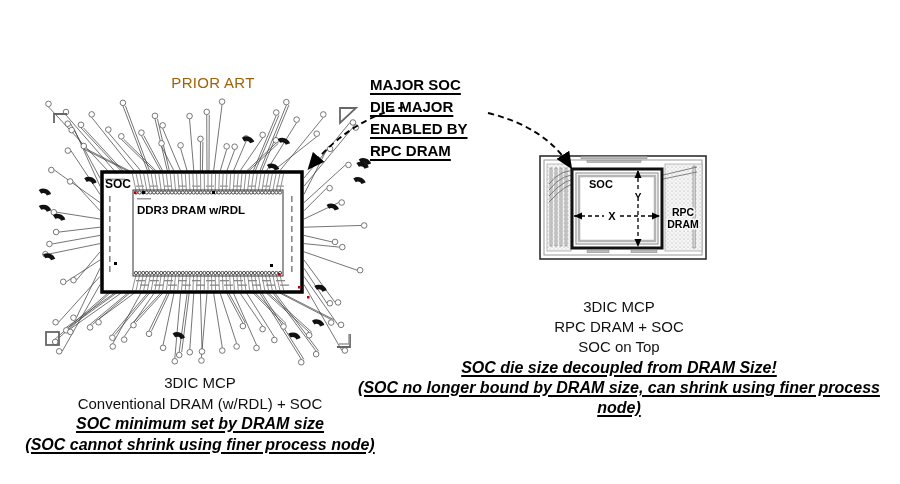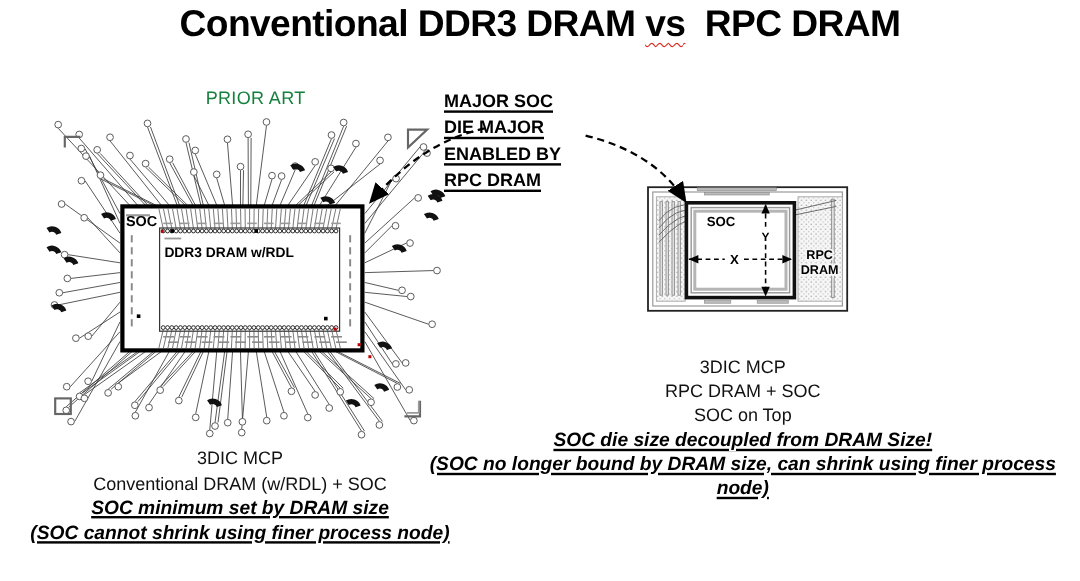--- a/index.html
+++ b/index.html
@@ -1,42 +1,41 @@
 <!DOCTYPE html>
 <html><head>
 <meta charset="utf-8">
 <style>
   html,body{margin:0;padding:0;background:#ffffff;}
   .stage{position:relative;width:900px;height:484px;background:#ffffff;overflow:hidden;
          font-family:"Liberation Sans",sans-serif;color:#000;}
   .title{position:absolute;left:0;top:2px;width:900px;text-align:center;margin:0;
          font-size:31px;font-weight:bold;letter-spacing:-0.5px;white-space:pre;}
   .title .vs{text-decoration:underline wavy #d93025;text-decoration-thickness:1px;text-underline-offset:5px;}
-  .panel-label{position:absolute;font-size:15px;letter-spacing:.3px;color:#15803d;text-align:center;}
+  .panel-label{position:absolute;font-size:15px;letter-spacing:.3px;color:#a16207;text-align:center;}
   #lbl-prior{left:88px;top:74px;width:250px;}
   #lbl-thiswork{left:542px;top:134px;width:160px;font-size:14.5px;margin-top:44px;}
   .note{position:absolute;left:370px;top:74px;width:134px;text-align:left;
         font-size:15px;font-weight:bold;line-height:22px;}
   .note div{text-decoration:underline;text-decoration-thickness:1.5px;text-underline-offset:3px;}
   .caption{position:absolute;text-align:center;font-size:15px;line-height:20.5px;color:#111;}
   #cap-left{left:18px;top:373px;width:364px;}
   #cap-right{left:336px;top:297px;width:566px;line-height:20.2px;}
   .caption .em{font-size:16px;font-weight:bold;font-style:italic;color:#000;
                text-decoration:underline;text-decoration-thickness:1.5px;text-underline-offset:2px;}
   svg{position:absolute;}
   svg text{font-family:"Liberation Sans",sans-serif;fill:#000;}
   .chiplabel{font-weight:bold;}
   #overlay{left:0;top:0;pointer-events:none;}
 </style>
 </head>
 <body>
 
 <div class="stage">
 
-  <h1 class="title"><span>Conventional DDR3 DRAM </span><span class="vs">vs</span><span>  RPC DRAM</span></h1>
 
   <div class="panel-label" id="lbl-prior">PRIOR ART</div>
 
   <div class="note">
     <div>MAJOR SOC</div>
     <div>DIE MAJOR</div>
     <div>ENABLED BY</div>
     <div>RPC DRAM</div>
   </div>
 

